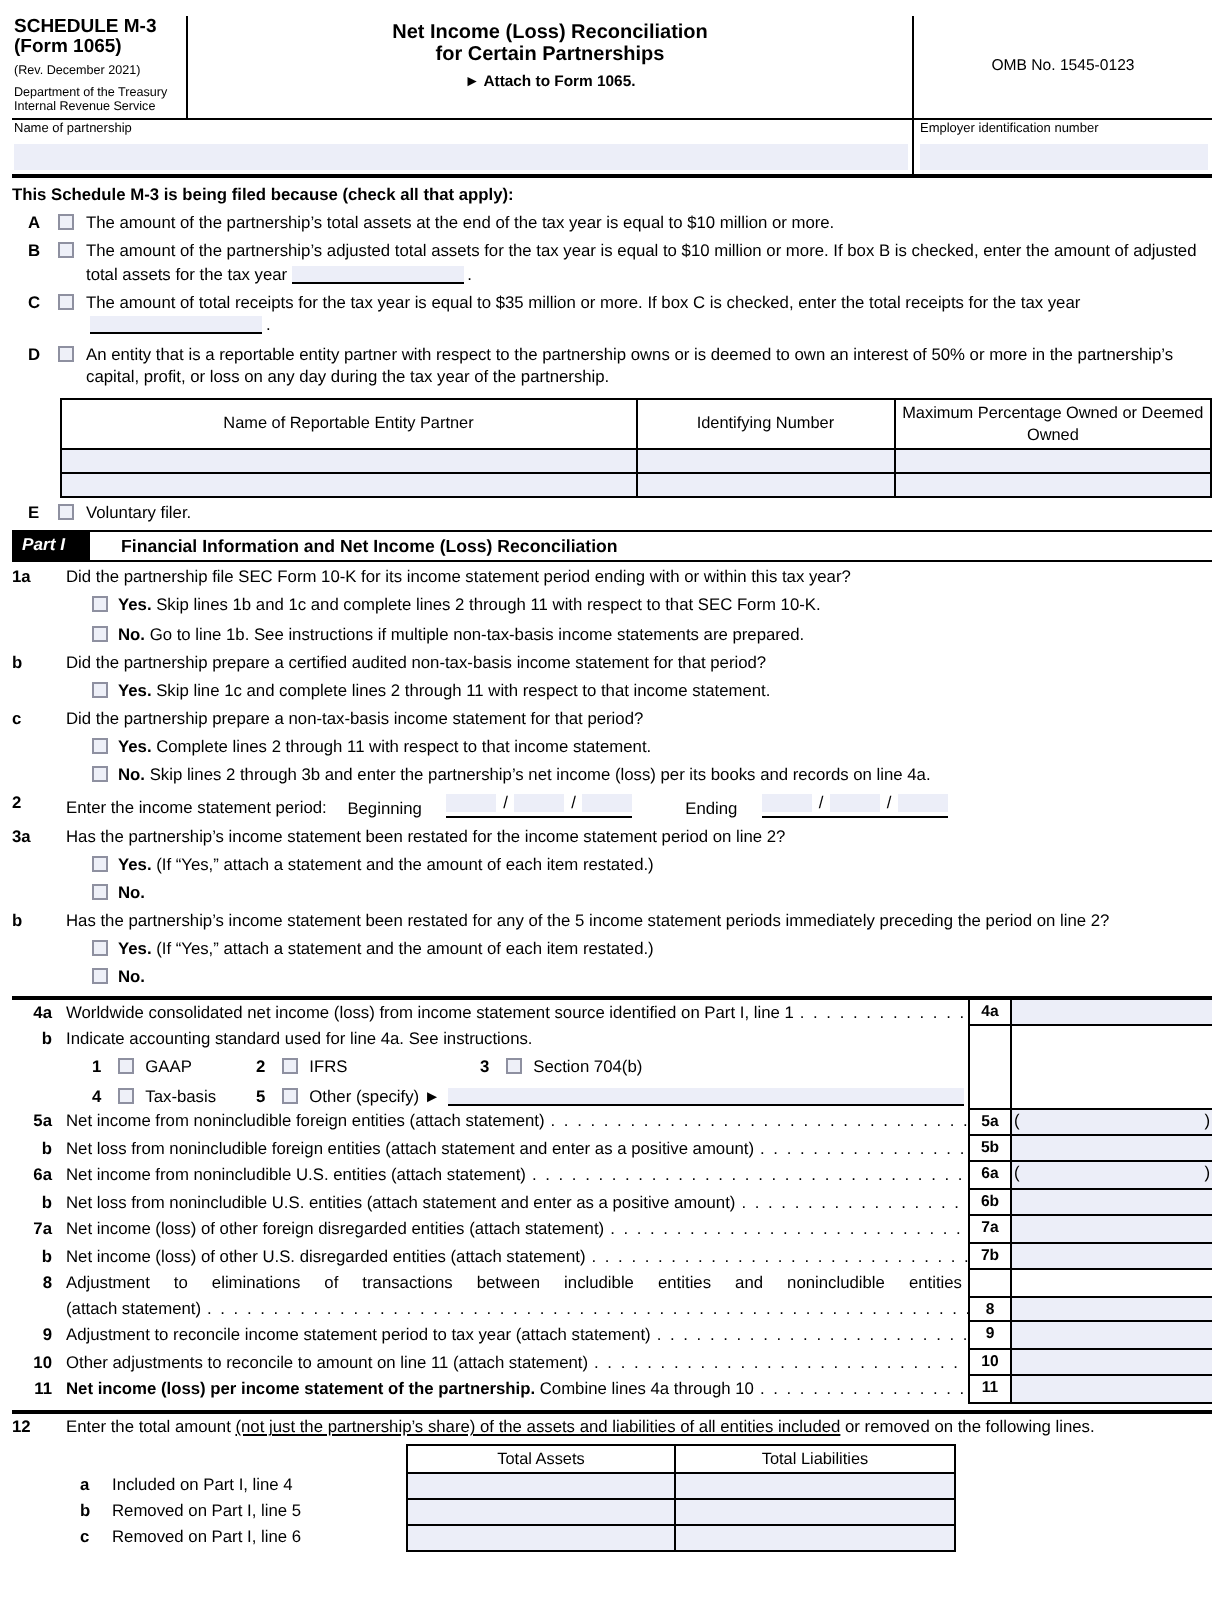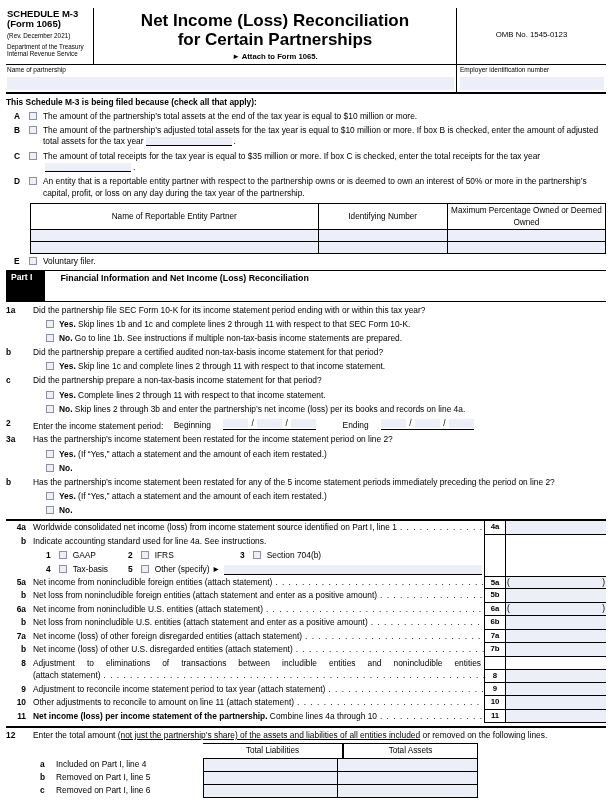--- a/index.html
+++ b/index.html
@@ -10,21 +10,21 @@
     font-size: 8.4px; color: #000; line-height: 1.38;
     padding: 8px 7px 0 6px; background: #fff; border-radius: 29px;
   }
   
   .hdr { display: flex; border-bottom: 1px solid #000; }
   .hdr-left { width: 88px; flex: none; border-right: 1px solid #000; padding: 1px 2px 2px 1px; }
   .sch { font-size: 9.5px; font-weight: bold; line-height: 1.1; }
   .rev { font-size: 6.3px; margin-top: 2px; }
   .dept { font-size: 6.3px; line-height: 1.15; margin-top: 2px; }
   .hdr-center { flex: 1; text-align: center; padding: 3px 4px 1px; }
-  .hdr-title { font-size: 17px; font-weight: bold; line-height: 1.12; }
+  .hdr-title { font-size: 10px; font-weight: bold; line-height: 1.12; }
   .hdr-sub { font-size: 7.7px; font-weight: bold; margin-top: 3px; }
   .hdr-sub i { font-style: italic; }
   .hdr-right { width: 150px; flex: none; border-left: 1px solid #000; display: flex; }
   .omb { margin: auto; font-size: 7.8px; }
   
   .name-row { display: flex; border-bottom: 2px solid #000; }
   .name-cell { flex: 1; padding: 1px 2px 2px 1px; }
   .ein-cell { width: 150px; flex: none; border-left: 1px solid #000; padding: 1px 2px 2px 3px; }
   .small-label { font-size: 6.5px; }
   .input-strip { height: 13px; background: #eceef8; margin-top: 2px; }
@@ -36,21 +36,21 @@
   .ftext { flex: 1; margin-left: 6px; padding-right: 2px; }
   .ifield { display: inline-block; width: 86px; height: 9px; background: #eceef8; border-bottom: 1px solid #000; vertical-align: text-bottom; margin: 0 2px; }
   
   .ptable { width: calc(100% - 24px); margin: 4px 0 0 24px; border-collapse: collapse; }
   .ptable th, .ptable td { border: 1px solid #000; font-weight: normal; font-size: 8.2px; text-align: center; padding: 1px 2px; }
   .ptable td { height: 12px; background: #eceef8; }
   .ptable .c1 { width: 50%; } .ptable .c2 { width: 22.5%; } .ptable .c3 { width: 27.5%; }
   
   .erow { display: flex; border-bottom: 1px solid #000; padding: 2px 0 2px; }
   .part-bar { display: flex; border-bottom: 1px solid #000; align-items: stretch; }
-  .part-label { background: #000; color: #fff; font-weight: bold; font-size: 8.6px; padding: 1px 12px 18px 5px; }
+  .part-label { background: #000; color: #fff; font-weight: bold; font-size: 8.6px; padding: 1px 12px 1px 5px; font-style: italic; }
   .part-title { font-weight: bold; font-size: 8.8px; margin-left: 16px; padding-top: 1px; }
   
   .q { display: flex; margin-top: 2.5px; }
   .qnum { width: 20px; flex: none; text-align: left; font-weight: bold; margin-right: 7px; }
   .qbody { flex: 1; }
   .copt { display: flex; margin-top: 2.5px; margin-left: 13px; }
   .copt .ot { margin-left: 5px; flex: 1; }
   b.kw { font-weight: bold; }
   .dgroup { display: inline-block; border-bottom: 1px solid #000; margin: 0 10px; vertical-align: text-bottom; }
   .dseg { display: inline-block; width: 25px; height: 9px; background: #eceef8; vertical-align: text-bottom; }
@@ -446,22 +446,22 @@
   <div class="hr2"></div>
 
   <div class="q" style="margin-top:1.5px">
     <div class="qnum">12</div>
     <div class="qbody"><span>Enter the total amount </span><span class="u">(not just the partnership’s share) of the assets and liabilities of all entities included</span><span> or removed on the following lines.</span></div>
   </div>
 
   <div class="t12">
     <div class="t12row">
       <div class="t12sp"></div>
+      <div class="t12head">Total Assets</div>
       <div class="t12head liab">Total Liabilities</div>
-      <div class="t12head">Total Assets</div>
     </div>
     <div class="t12row">
       <div class="t12sp">
           <span class="t12letter">a</span>
           <span class="t12label">Included on Part I, line 4</span>
         </div>
       <div class="t12cell"></div>
       <div class="t12cell liab"></div>
     </div>
     <div class="t12row">

